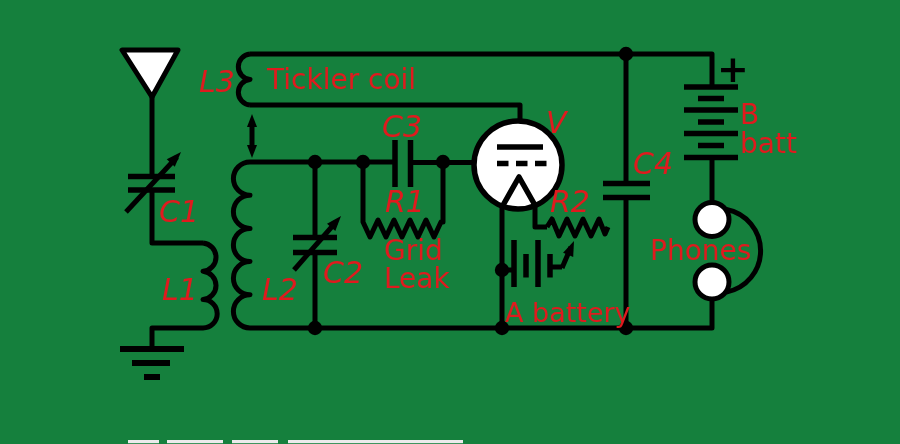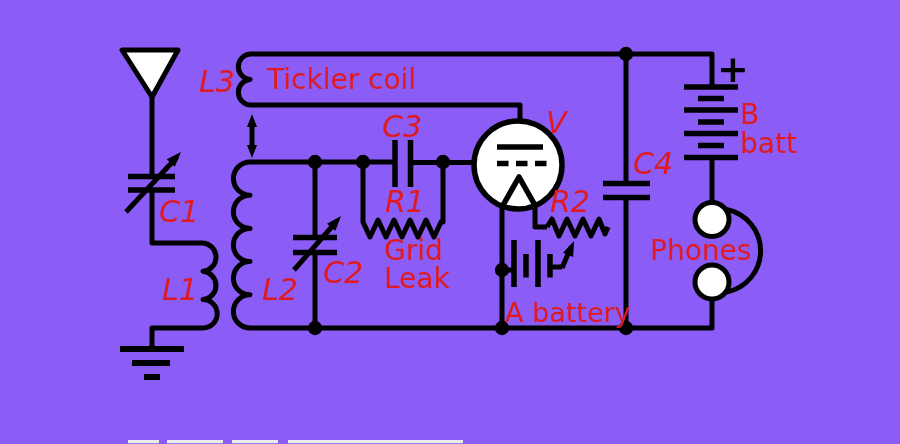--- a/index.html
+++ b/index.html
@@ -1,16 +1,16 @@
 <!DOCTYPE html>
 <html><head>
 <meta charset="utf-8">
 <style>
   html,body{margin:0;padding:0;background:#ffffff;}
-  .stage{position:relative;width:900px;height:444px;background:#8b5cf6;overflow:hidden;}
+  .stage{position:relative;width:900px;height:444px;background:#15803d;overflow:hidden;}
   svg{display:block;}
   text{font-family:"DejaVu Sans","Liberation Sans",sans-serif;}
   .ref{font-style:italic;font-size:30px;}
   .word{font-style:normal;font-size:28px;}
   .word-sm{font-style:normal;font-size:27px;}
   .polarity{font-weight:bold;font-size:38px;}
 </style>
 </head>
 <body>
 

